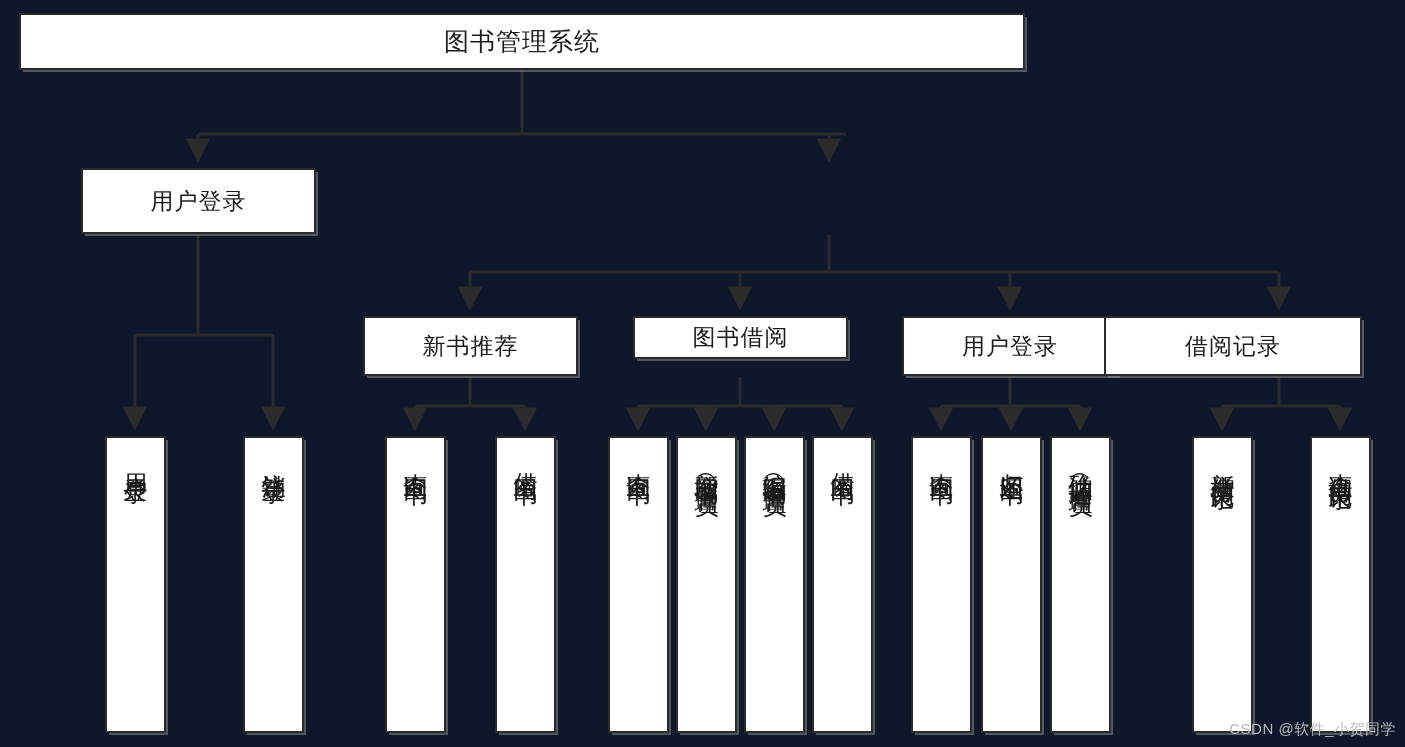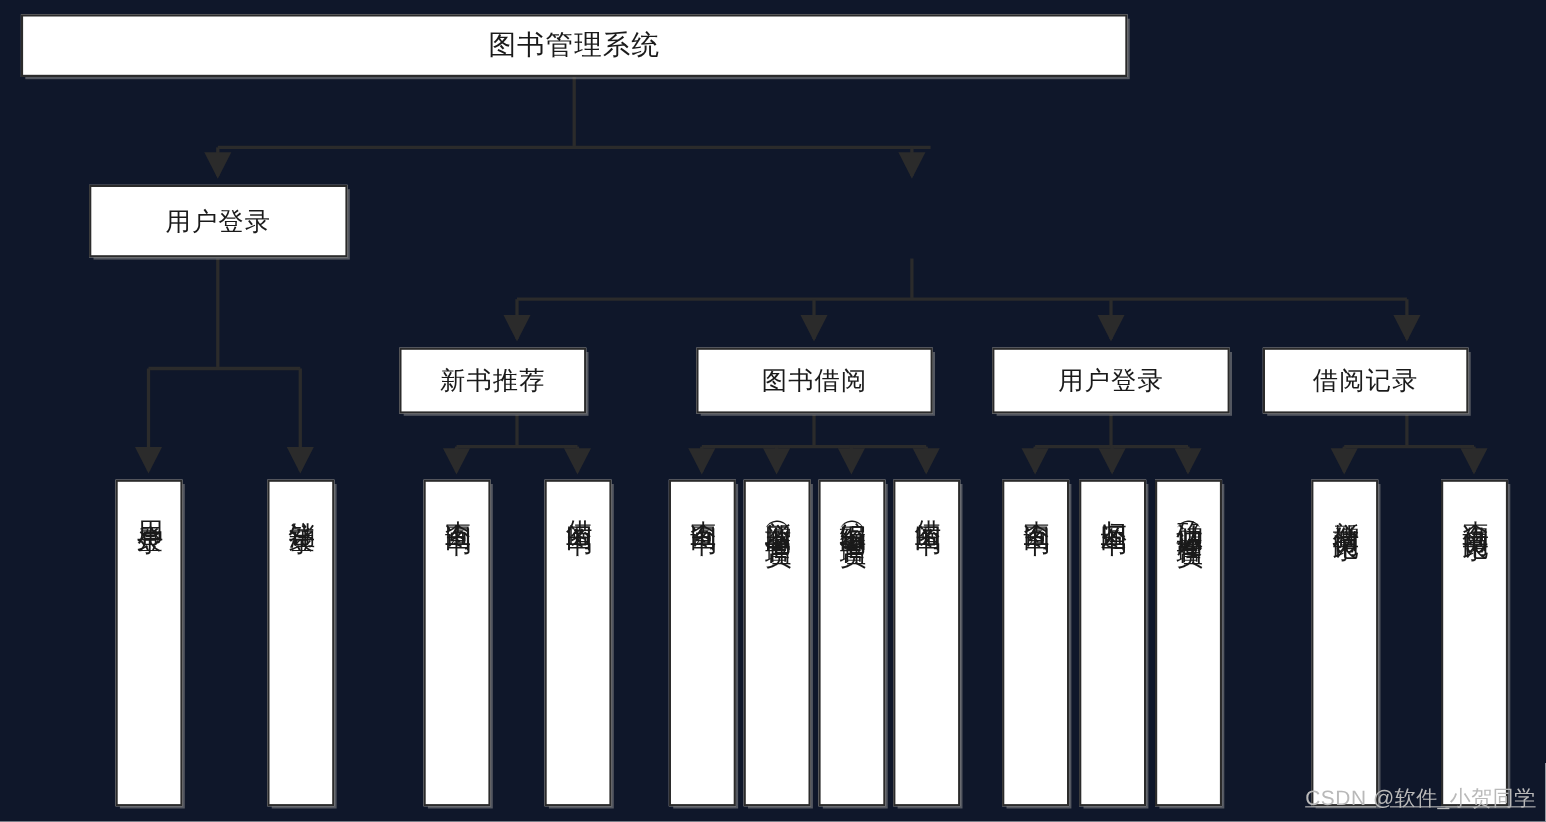--- a/index.html
+++ b/index.html
@@ -56,26 +56,25 @@
     letter-spacing: 3px;
     line-height: 1;
   }
   #title-node .node-label {
     font-size: 25px;
   }
   .watermark {
     position: absolute;
     right: 9px;
     bottom: 8px;
-    font-size: 19px;
+    font-size: 15px;
     color: #b9b9b9;
     letter-spacing: 0.5px;
     z-index: 3;
     white-space: nowrap;
-    text-decoration: underline;
   }
 </style>
 </head>
 <body>
 
 <div id="diagram-root">
 
   <svg id="edge-layer" viewBox="0 0 1405 747" xmlns="http://www.w3.org/2000/svg">
     <defs>
       <marker id="arrowhead" markerWidth="9" markerHeight="9" refX="7.2" refY="4.5" orient="auto" markerUnits="strokeWidth">
@@ -128,33 +127,33 @@
 
   <div class="node horizontal" id="title-node" style="left:19px; top:13px; width:1006px; height:57px;">
     <span class="node-label">图书管理系统</span>
   </div>
 
   <div class="node horizontal" style="left:81px; top:168px; width:235px; height:66px;">
     <span class="node-label">用户登录</span>
   </div>
 
 
-  <div class="node horizontal" style="left:363px; top:316px; width:170px; height:60px;">
+  <div class="node horizontal" style="left:363px; top:316px; width:215px; height:60px;">
     <span class="node-label">新书推荐</span>
   </div>
 
-  <div class="node horizontal" style="left:633px; top:316px; width:215px; height:60px;">
+  <div class="node horizontal" style="left:633px; top:316px; width:215px; height:43px;">
     <span class="node-label">图书借阅</span>
   </div>
 
   <div class="node horizontal" style="left:902px; top:316px; width:216px; height:60px;">
     <span class="node-label">用户登录</span>
   </div>
 
-  <div class="node horizontal" style="left:1148px; top:316px; width:187px; height:60px;">
+  <div class="node horizontal" style="left:1104px; top:316px; width:258px; height:60px;">
     <span class="node-label">借阅记录</span>
   </div>
 
   <div class="node vertical" style="left:105px; top:436px; width:61px; height:297px;">
     <span class="node-label">用户登录</span>
   </div>
 
   <div class="node vertical" style="left:243px; top:436px; width:61px; height:297px;">
     <span class="node-label">注销登录</span>
   </div>

